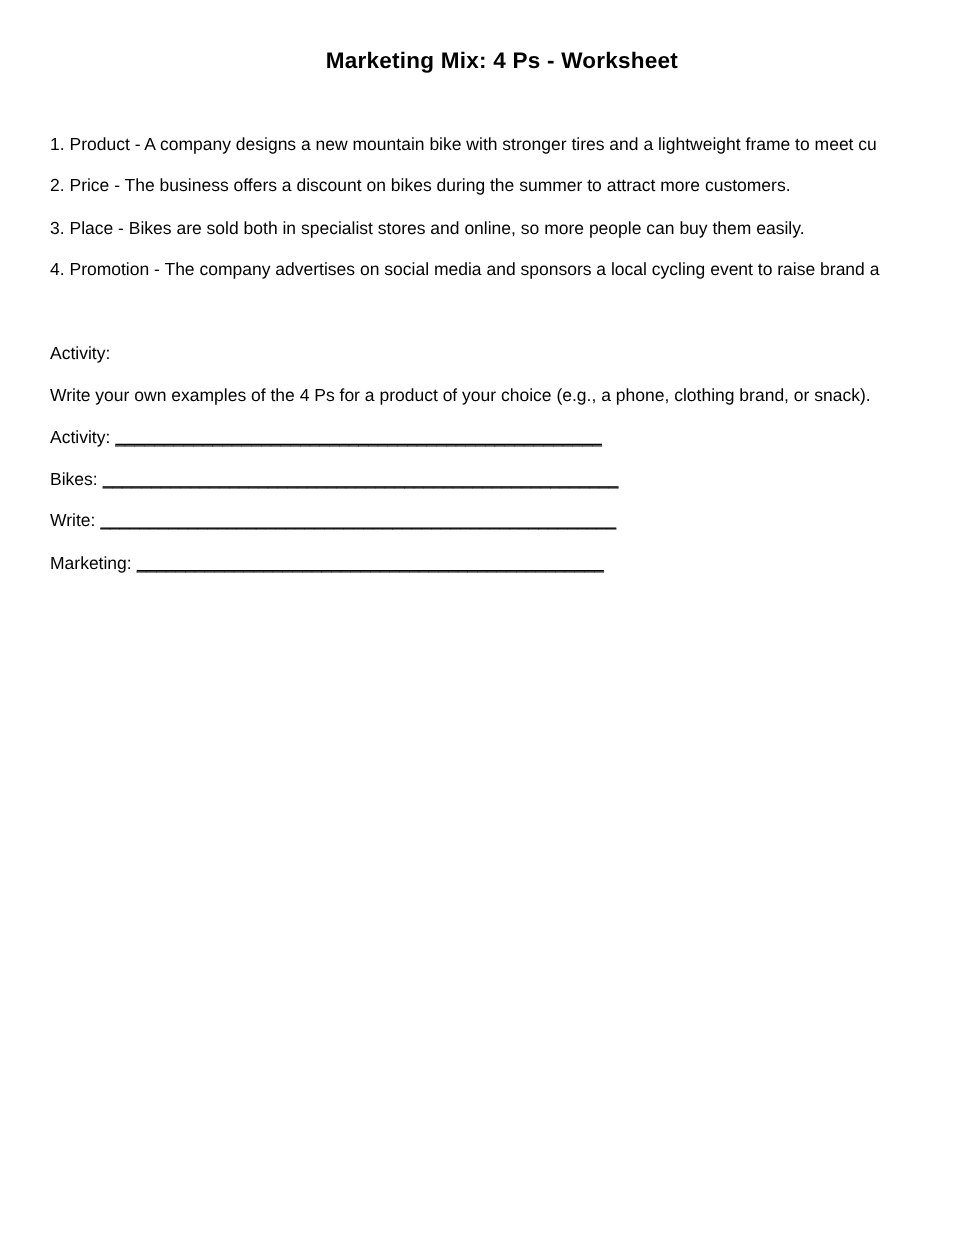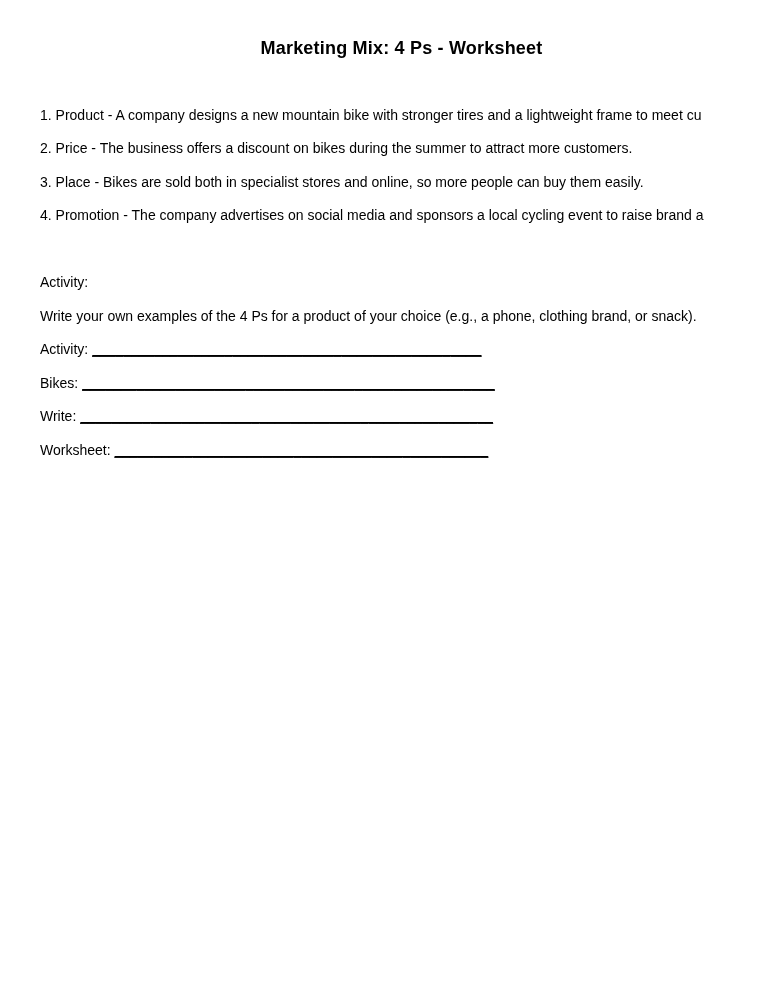--- a/index.html
+++ b/index.html
@@ -73,16 +73,16 @@
 
   <div class="row body field">
     <span>Bikes:</span><span class="blank">_____________________________________________________</span>
   </div>
 
   <div class="row body field">
     <span>Write:</span><span class="blank">_____________________________________________________</span>
   </div>
 
   <div class="row body field">
-    <span>Worksheet:</span><span class="blank">________________________________________________</span>
+    <span>Marketing:</span><span class="blank">________________________________________________</span>
   </div>
 
 </div>
 
 </body></html>

